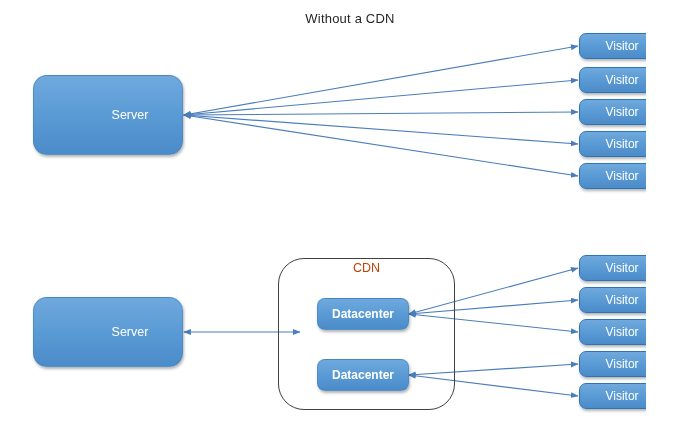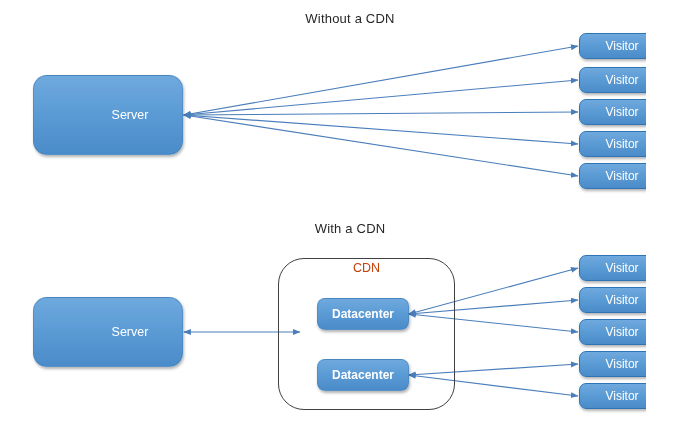--- a/index.html
+++ b/index.html
@@ -85,21 +85,20 @@
     color: #c2410c;
   }
 </style>
 </head>
 <body>
 
 <div id="canvas">
 
   <div class="section-title" id="title-top">Without a CDN</div>
 
-  <div class="section-title" id="title-bot">With a CDN</div>
 
   <svg class="links" viewBox="0 0 700 425">
     <defs>
       <marker id="ah" markerWidth="7" markerHeight="7" refX="6.2" refY="3" orient="auto" markerUnits="strokeWidth">
         <path d="M0,0.4 L6.6,3 L0,5.6 z" fill="#4a7ebb"></path>
       </marker>
       <marker id="ah-rev" markerWidth="7" markerHeight="7" refX="0.8" refY="3" orient="auto" markerUnits="strokeWidth">
         <path d="M6.6,0.4 L0,3 L6.6,5.6 z" fill="#4a7ebb"></path>
       </marker>
     </defs>

